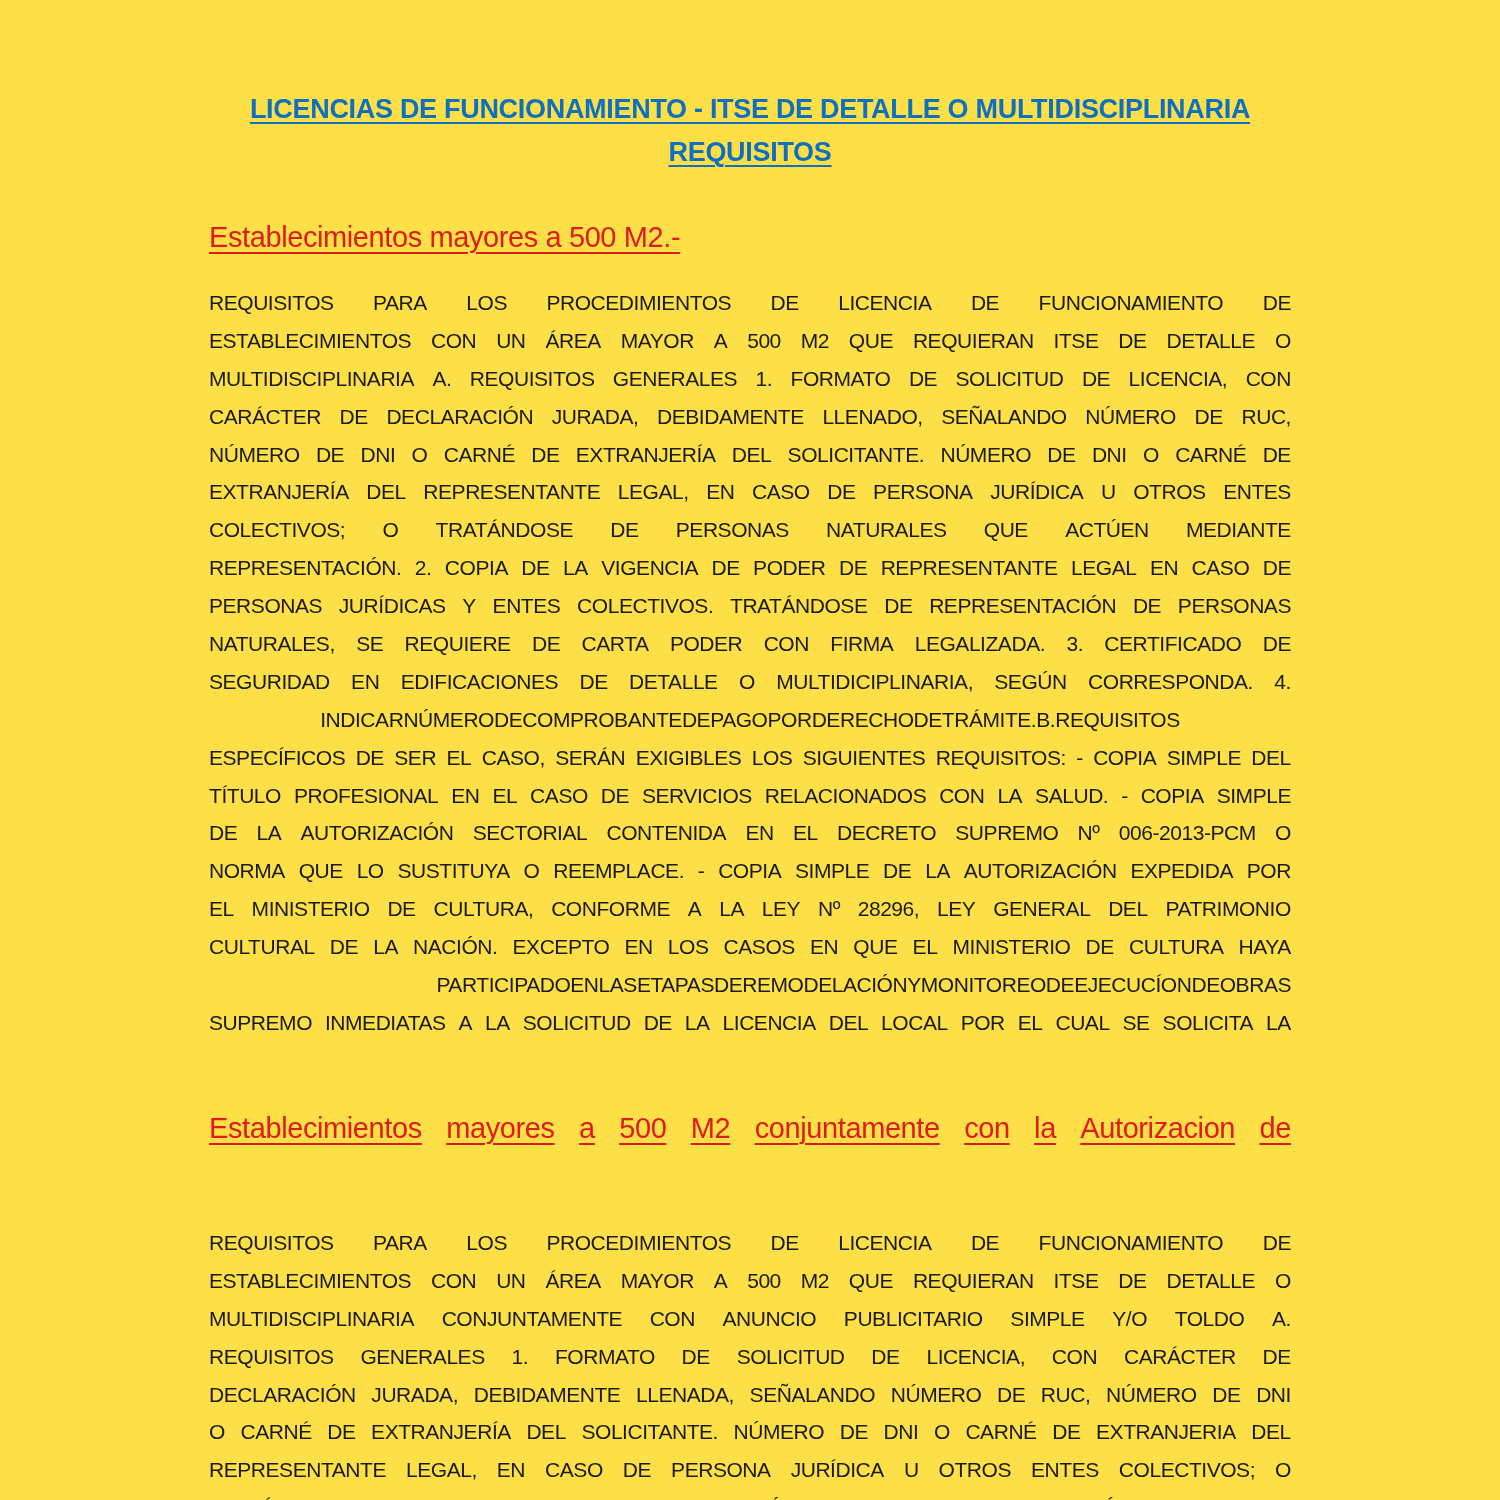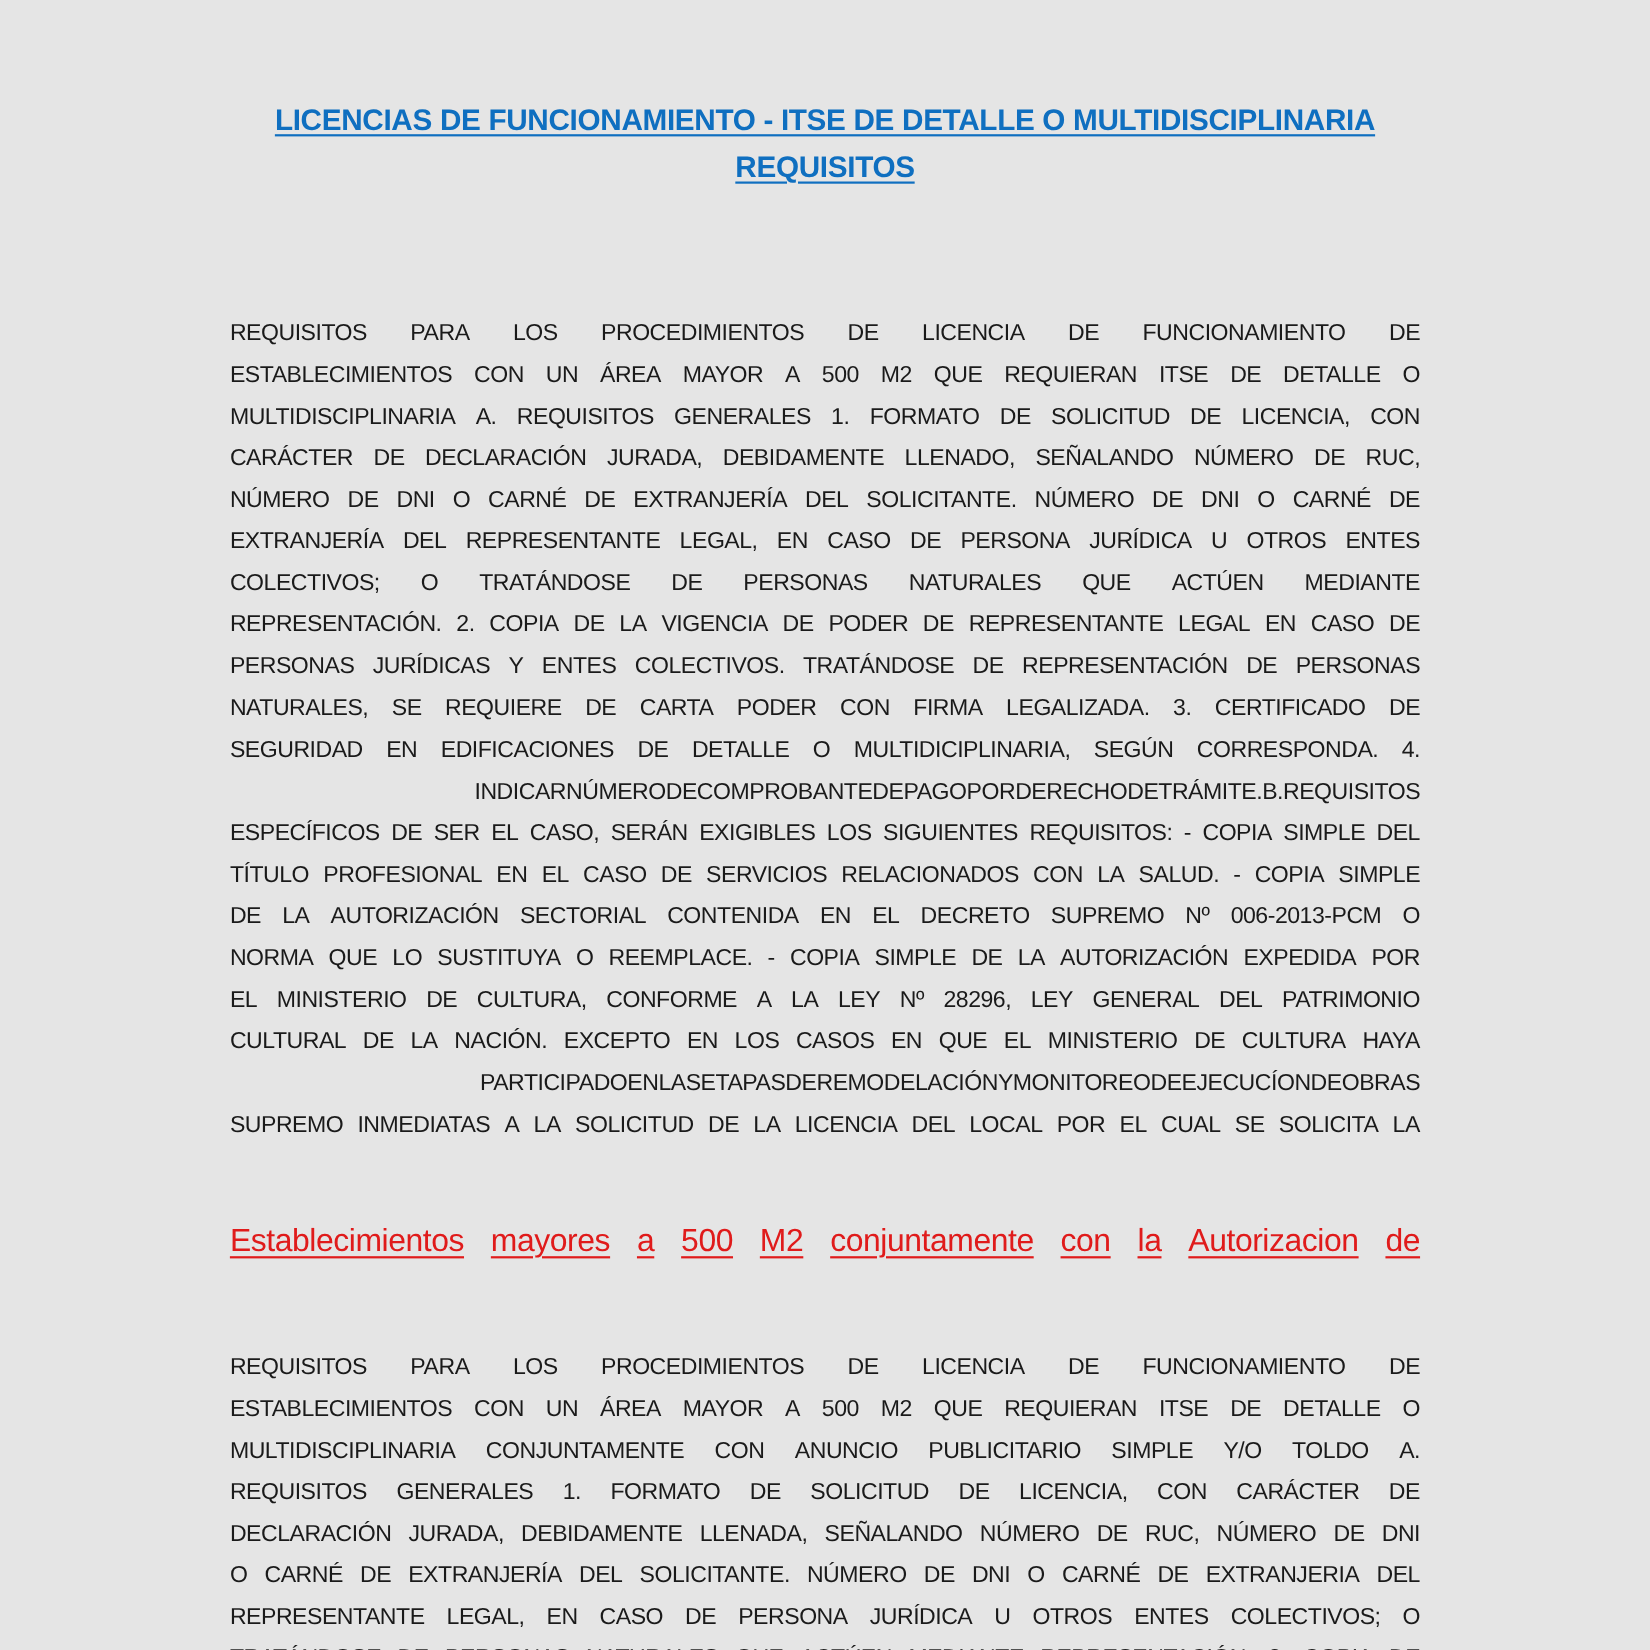--- a/index.html
+++ b/index.html
@@ -12,21 +12,21 @@
       height: 1500px;
       overflow: hidden;
       position: relative;
       font-family: "Liberation Sans", "DejaVu Sans", sans-serif;
     }
     .page {
       position: absolute;
       left: 0; top: 0;
       width: 1500px;
       height: 1500px;
-      background: #e5e5e5;
+      background: #fde047;
       overflow: hidden;
     }
     .doc-title {
       position: absolute;
       left: 209px;
       width: 1082px;
       top: 88px;
       text-align: center;
       color: #0f6fc0;
       font-family: "Liberation Sans Narrow", "Liberation Sans", sans-serif;
@@ -81,20 +81,23 @@
 </head>
 <body>
 
 <div class="page">
 
   <div class="doc-title">
     <div><span>LICENCIAS DE FUNCIONAMIENTO - ITSE DE DETALLE O MULTIDISCIPLINARIA</span></div>
     <div><span>REQUISITOS</span></div>
   </div>
 
+  <div class="section-heading" style="top:212px;">
+    <span>Establecimientos mayores a 500 M2.-</span>
+  </div>
 
   <div class="body-text" id="sec0-body" style="top:284px;">
       <div class="line" style="display: flex; justify-content: space-between;">
         <span>REQUISITOS</span>
         <span>PARA</span>
         <span>LOS</span>
         <span>PROCEDIMIENTOS</span>
         <span>DE</span>
         <span>LICENCIA</span>
         <span>DE</span>
@@ -231,21 +234,21 @@
         <span>EN</span>
         <span>EDIFICACIONES</span>
         <span>DE</span>
         <span>DETALLE</span>
         <span>O</span>
         <span>MULTIDICIPLINARIA,</span>
         <span>SEGÚN</span>
         <span>CORRESPONDA.</span>
         <span>4.</span>
       </div>
-      <div class="line" style="display: flex; justify-content: flex-end;">
+      <div class="line" style="display: flex; justify-content: center;">
         <span>INDICAR</span>
         <span>NÚMERO</span>
         <span>DE</span>
         <span>COMPROBANTE</span>
         <span>DE</span>
         <span>PAGO</span>
         <span>POR</span>
         <span>DERECHO</span>
         <span>DE</span>
         <span>TRÁMITE.</span>

